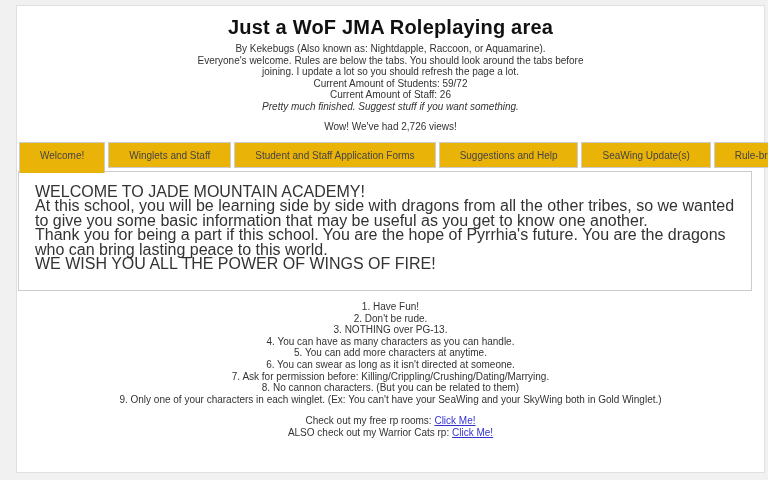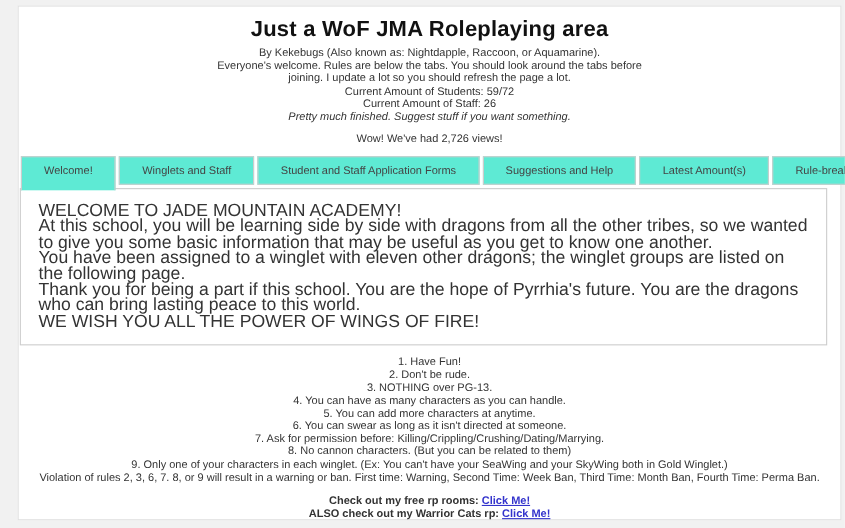--- a/index.html
+++ b/index.html
@@ -34,21 +34,21 @@
     display: flex;
     align-items: flex-start;
     margin: 10px 0 0 2px;
     gap: 3px;
     font-size: 10px;
     color: #444;
     position: relative;
   }
   .tab {
     border: 1px solid #ccc;
-    background: #5eead4;
+    background: #eab308;
     height: 26px;
     padding: 0 20px;
     display: flex;
     align-items: center;
     white-space: nowrap;
     cursor: pointer;
   }
   .tab.active {
     height: 31px;
     border-bottom: none;
@@ -76,21 +76,20 @@
     line-height: 11.6px;
     margin-top: 10px;
     color: #333;
   }
   .links-block {
     text-align: center;
     font-size: 10px;
     line-height: 12px;
     margin-top: 10px;
     color: #333;
-    font-weight: bold;
   }
   .link { color: #3333cc; text-decoration: underline; cursor: pointer; }
 </style>
 </head>
 <body>
 
 <div class="paper">
 
   <div class="page-header">
     <div class="page-title">Just a WoF JMA Roleplaying area</div>
@@ -103,43 +102,41 @@
       <div class="italic">Pretty much finished. Suggest stuff if you want something.</div>
     </div>
     <div class="views-line">Wow! We've had 2,726 views!</div>
   </div>
 
   <div class="tabbar">
     <div class="tab active">Welcome!</div>
     <div class="tab">Winglets and Staff</div>
     <div class="tab">Student and Staff Application Forms</div>
     <div class="tab">Suggestions and Help</div>
-    <div class="tab">Latest Amount(s)</div>
+    <div class="tab">SeaWing Update(s)</div>
     <div class="tab">Rule-breaker Reports</div>
   </div>
 
   <div class="tab-panel">
     <div>WELCOME TO JADE MOUNTAIN ACADEMY!</div>
     <div>At this school, you will be learning side by side with dragons from all the other tribes, so we wanted to give you some basic information that may be useful as you get to know one another.</div>
-    <div>You have been assigned to a winglet with eleven other dragons; the winglet groups are listed on the following page.</div>
     <div>Thank you for being a part if this school. You are the hope of Pyrrhia's future. You are the dragons who can bring lasting peace to this world.</div>
     <div>WE WISH YOU ALL THE POWER OF WINGS OF FIRE!</div>
   </div>
 
   <div class="rules">
     <div>1. Have Fun!</div>
     <div>2. Don't be rude.</div>
     <div>3. NOTHING over PG-13.</div>
     <div>4. You can have as many characters as you can handle.</div>
     <div>5. You can add more characters at anytime.</div>
     <div>6. You can swear as long as it isn't directed at someone.</div>
     <div>7. Ask for permission before: Killing/Crippling/Crushing/Dating/Marrying.</div>
     <div>8. No cannon characters. (But you can be related to them)</div>
     <div>9. Only one of your characters in each winglet. (Ex: You can't have your SeaWing and your SkyWing both in Gold Winglet.)</div>
-    <div>Violation of rules 2, 3, 6, 7. 8, or 9 will result in a warning or ban. First time: Warning, Second Time: Week Ban, Third Time: Month Ban, Fourth Time: Perma Ban.</div>
   </div>
 
   <div class="links-block">
     <div><span>Check out my free rp rooms: </span><a class="link">Click Me!</a></div>
     <div><span>ALSO check out my Warrior Cats rp: </span><a class="link">Click Me!</a></div>
   </div>
 
 </div>
 
 </body></html>

